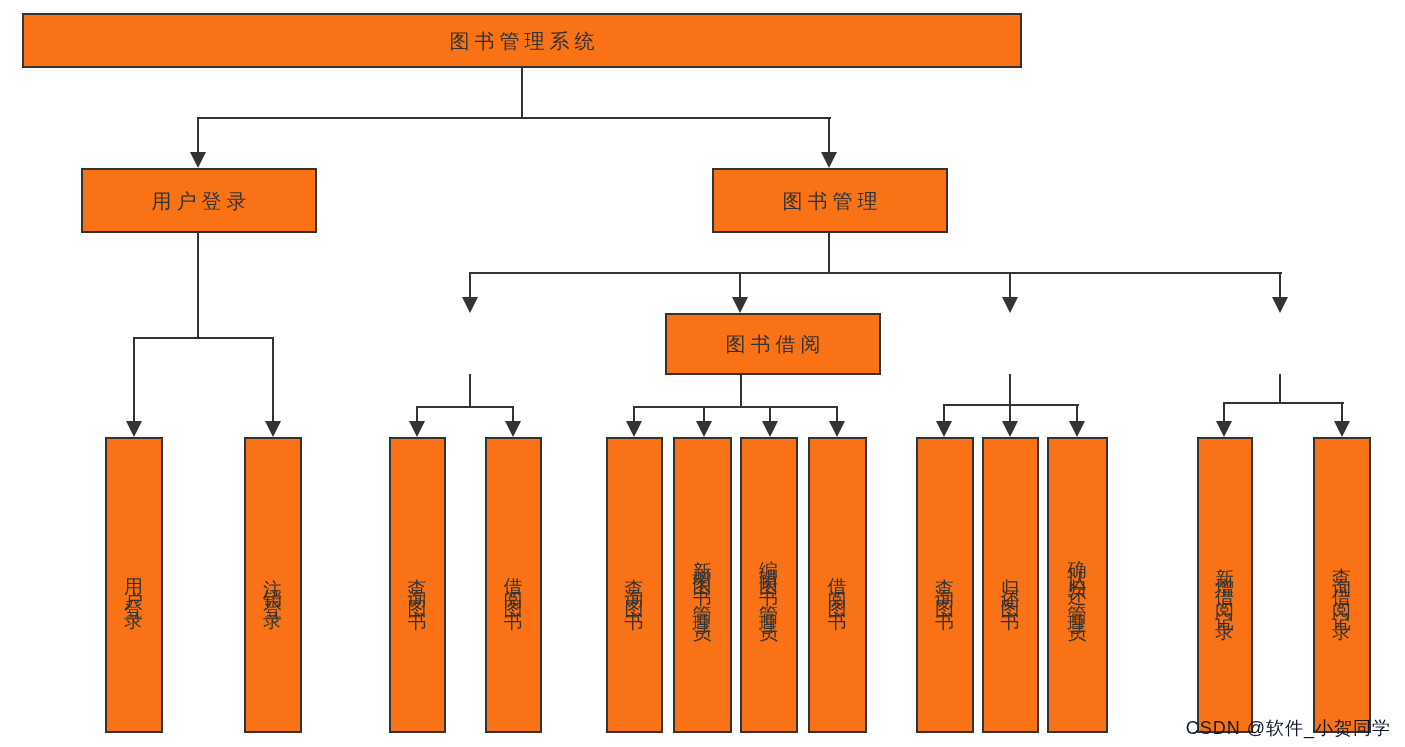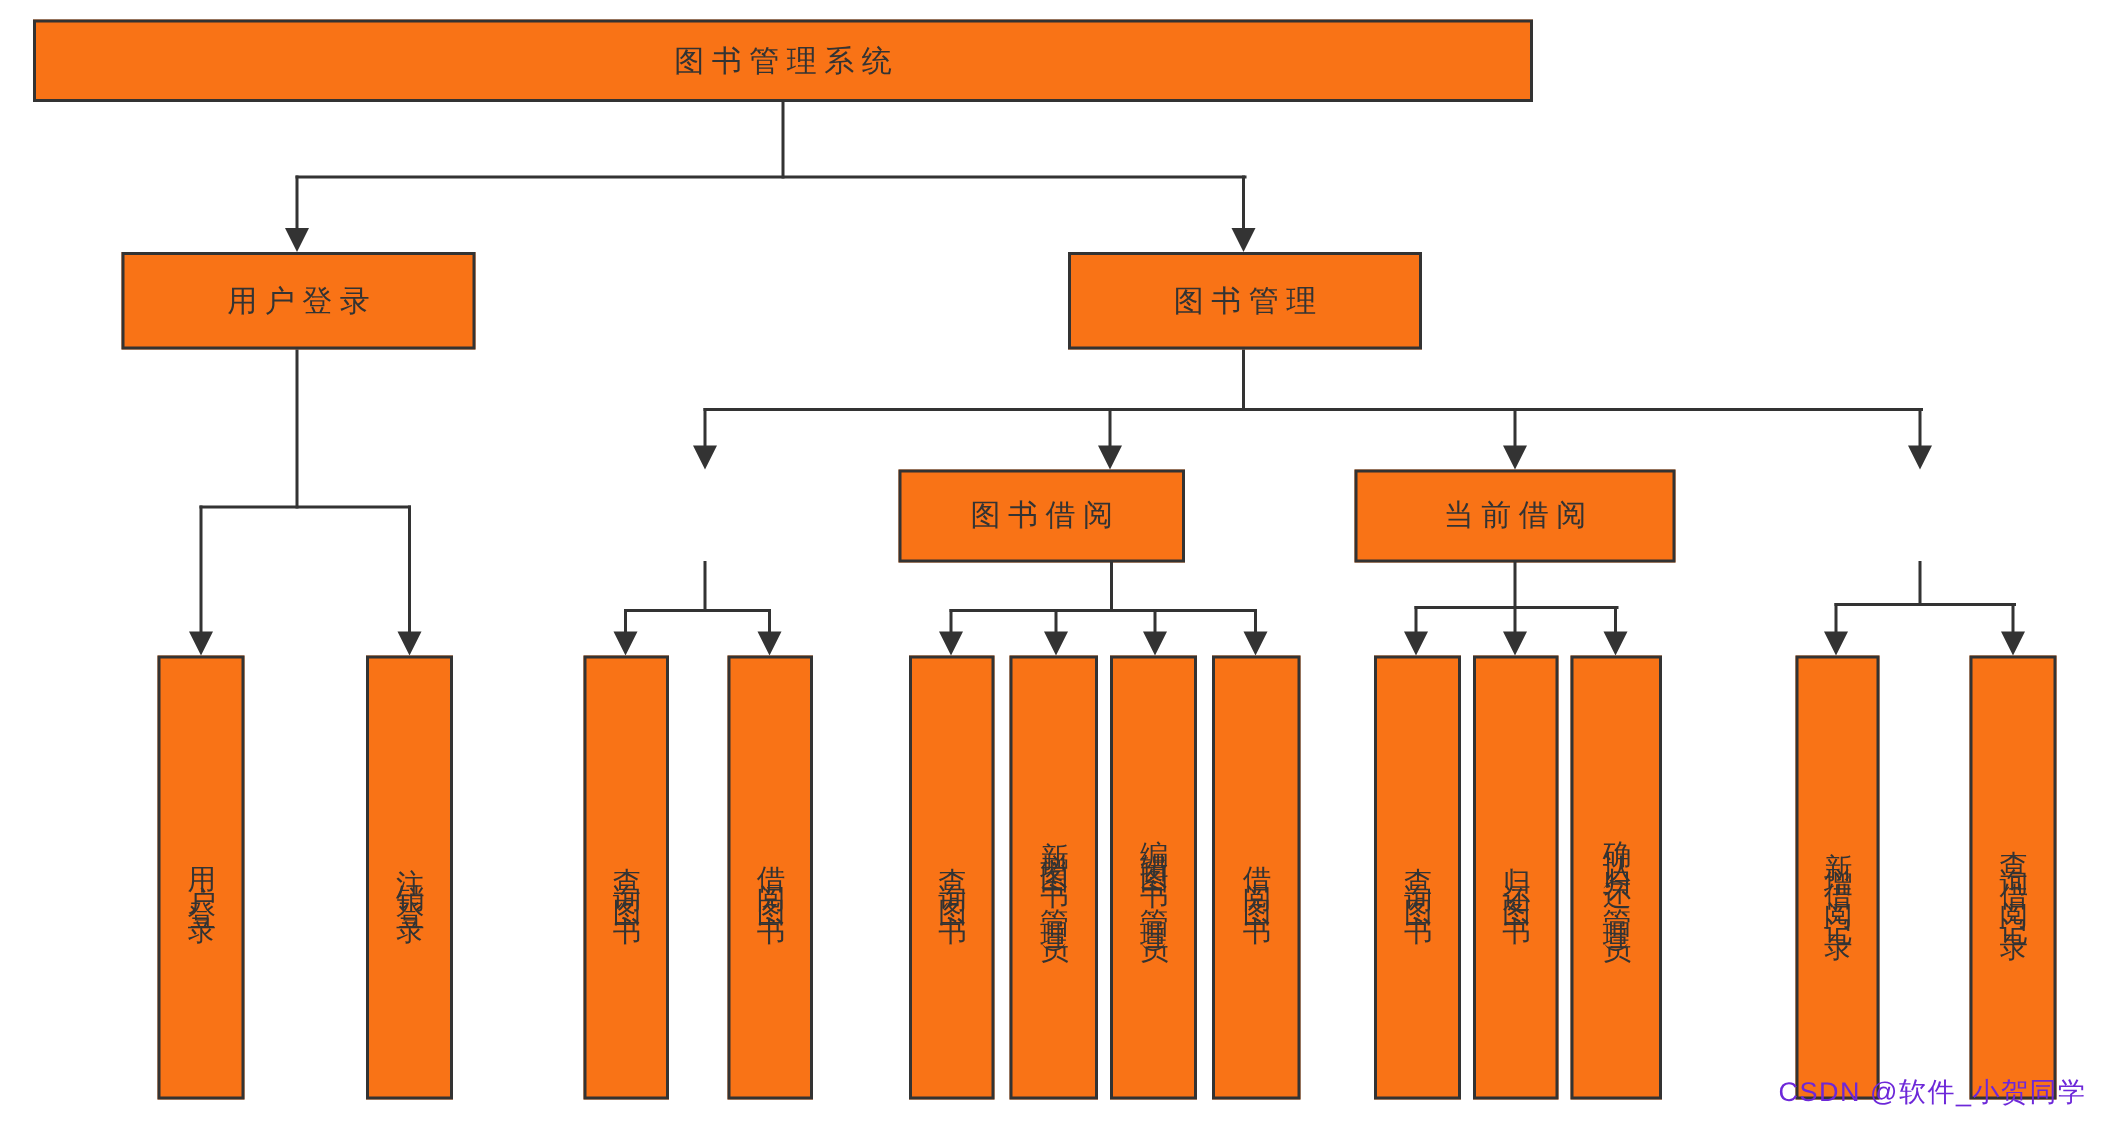--- a/index.html
+++ b/index.html
@@ -36,38 +36,37 @@
   .arrowhead{
     position:absolute;width:0;height:0;
     border-left:8px solid transparent;
     border-right:8px solid transparent;
     border-top:16px solid #333333;
   }
   #watermark{
     position:absolute;
     right:14px;top:716px;
     font-size:18px;
-    color:#6d28d9;
+    color:#0f172a;
     letter-spacing:1px;
     white-space:nowrap;
     z-index:5;
   }
 </style>
 </head>
 <body>
 
 <div id="canvas">
 
   <div class="node node-h" style="left:22px;top:13px;width:1000px;height:55px;">图书管理系统</div>
 
   <div class="node node-h" style="left:81px;top:168px;width:236px;height:65px;">用户登录</div>
   <div class="node node-h" style="left:712px;top:168px;width:236px;height:65px;">图书管理</div>
 
-  <div class="node node-h" style="left:599px;top:313px;width:191px;height:62px;">图书借阅</div>
-  <div class="node node-h" style="left:903px;top:313px;width:214px;height:62px;">当前借阅</div>
+  <div class="node node-h" style="left:665px;top:313px;width:216px;height:62px;">图书借阅</div>
 
   <div class="node node-v" style="left:105px;top:437px;width:58px;height:296px;">用户登录</div>
   <div class="node node-v" style="left:244px;top:437px;width:58px;height:296px;">注销登录</div>
 
   <div class="node node-v" style="left:389px;top:437px;width:57px;height:296px;">查询图书</div>
   <div class="node node-v" style="left:485px;top:437px;width:57px;height:296px;">借阅图书</div>
 
   <div class="node node-v" style="left:606px;top:437px;width:57px;height:296px;">查询图书</div>
   <div class="node node-v tight" style="left:673px;top:437px;width:59px;height:296px;">新增图书（管理员）</div>
   <div class="node node-v tight" style="left:740px;top:437px;width:58px;height:296px;">编辑图书（管理员）</div>

